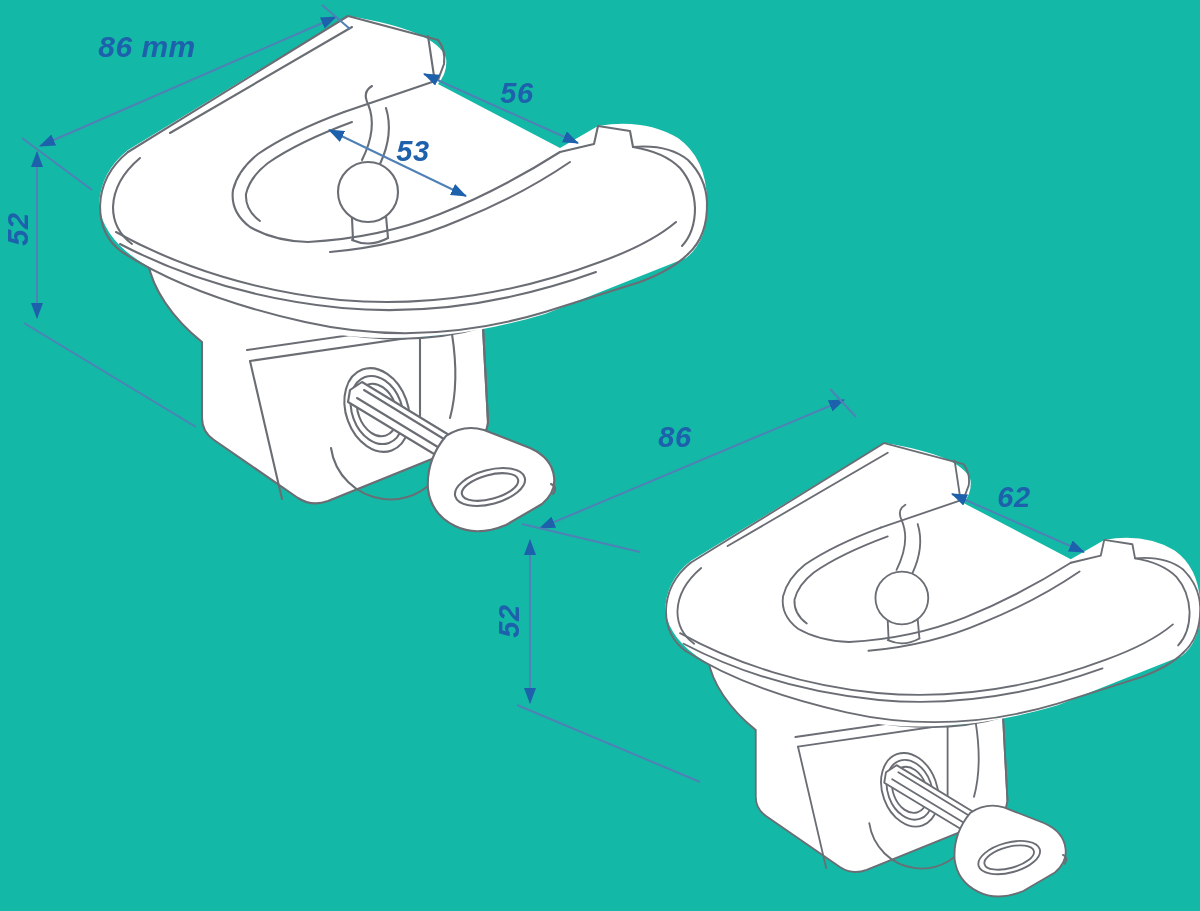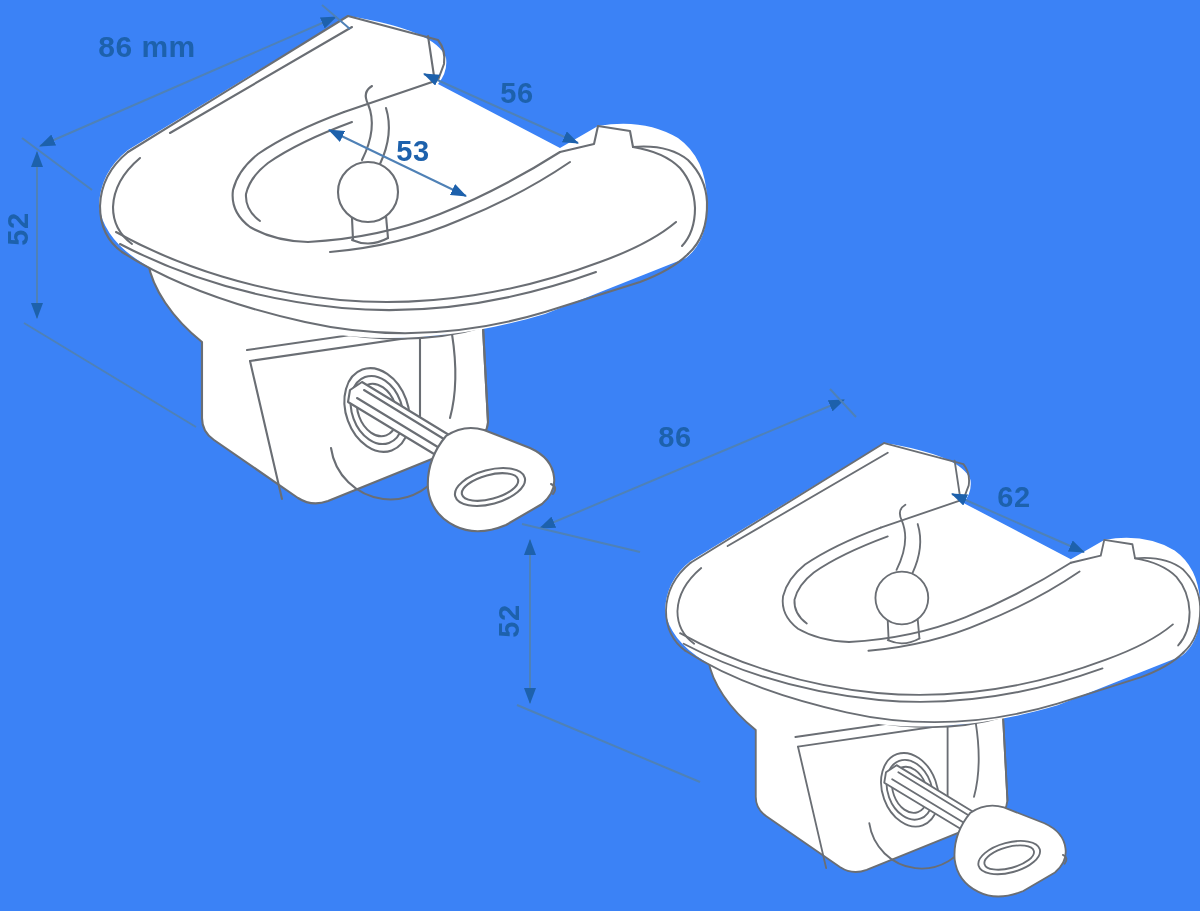--- a/index.html
+++ b/index.html
@@ -1,22 +1,23 @@
 <!DOCTYPE html>
 <html><head>
 <meta charset="utf-8">
 <style>
   html,body { margin:0; padding:0; background:#ffffff; }
   .stage {
     position: relative;
     width: 1200px;
     height: 911px;
-    background: #3b82f6;
+    background: #14b8a6;
     overflow: hidden;
     font-family: "Liberation Sans", sans-serif;
+    font-style: italic;
   }
   svg { display:block; }
   .dim-text {
     font-family: "Liberation Sans", sans-serif;
     font-weight: bold;
     font-size: 29px;
     letter-spacing: 0.5px;
   }
   .dim-text.big { font-size: 30px; }
   #arrowHead path { fill: #1d61ac; }

